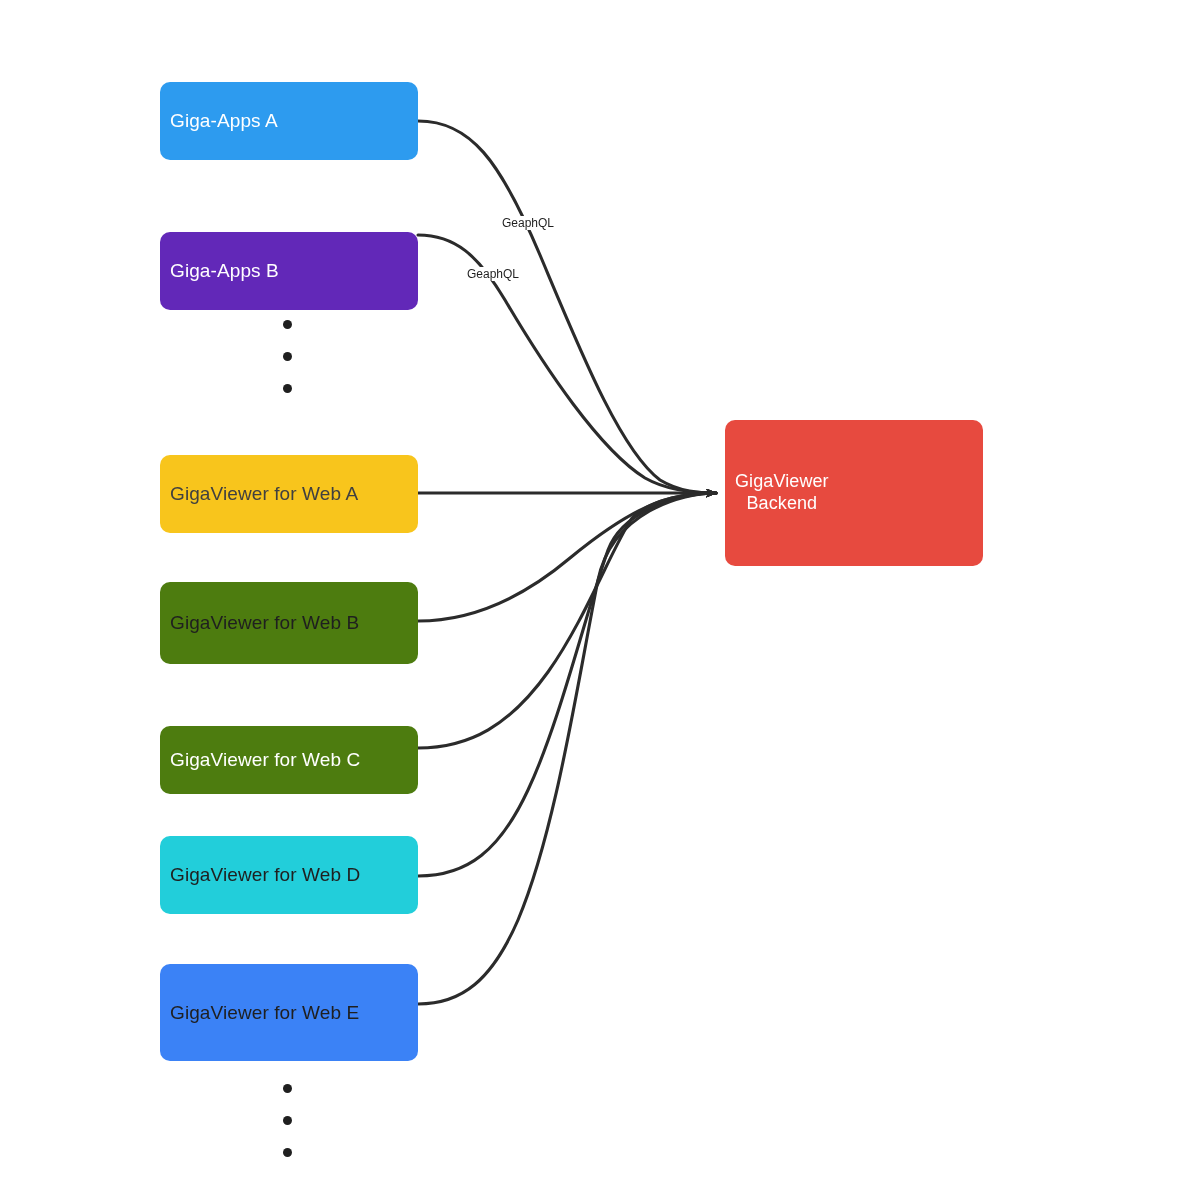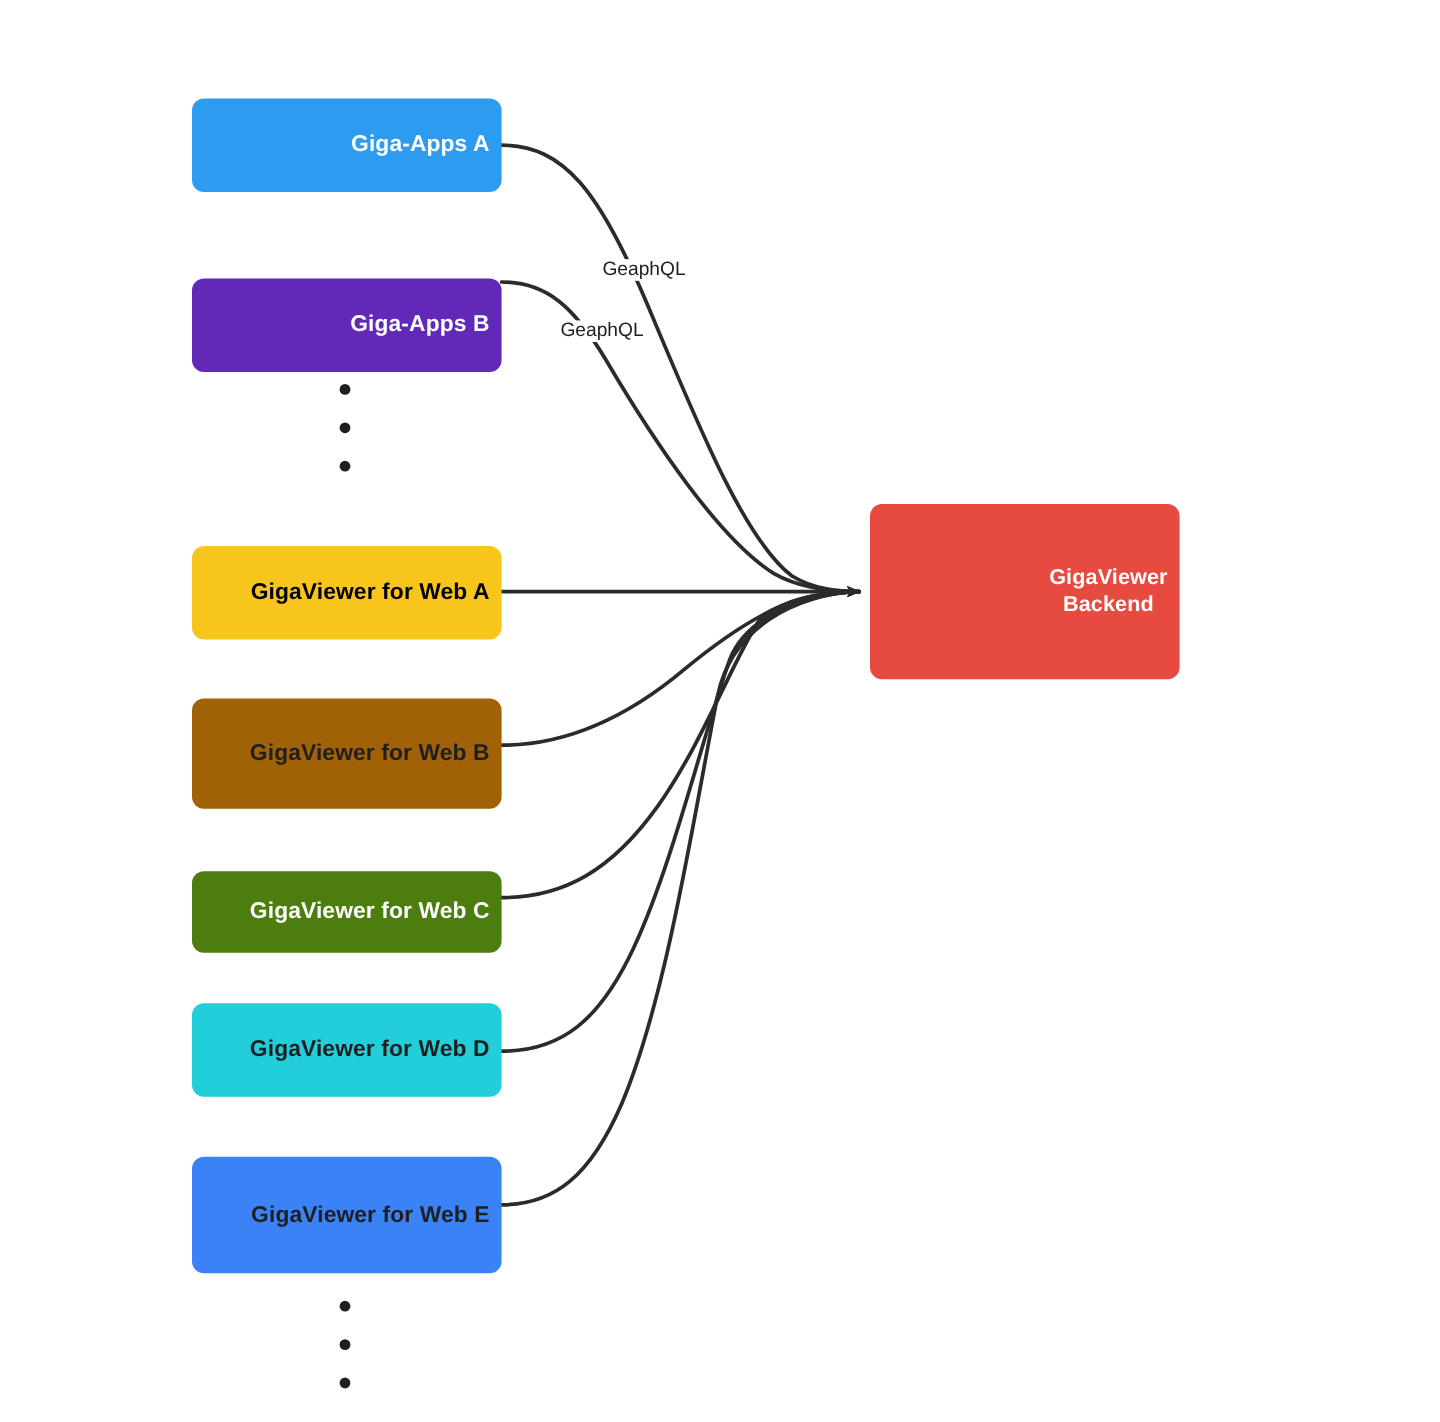--- a/index.html
+++ b/index.html
@@ -26,23 +26,23 @@
     top: 0;
     width: 1200px;
     height: 1185px;
   }
   .node {
     position: absolute;
     box-sizing: border-box;
     border-radius: 10px;
     display: flex;
     align-items: center;
-    justify-content: flex-end;
+    justify-content: flex-start;
     text-align: center;
-    font-weight: bold;
+    font-weight: normal;
     line-height: 1.22;
     letter-spacing: 0.1px;
   }
   .node-client {
     font-size: 19px;
   }
   .node-backend {
     font-size: 18px;
     white-space: pre-line;
   }
@@ -58,21 +58,21 @@
     align-items: center;
   }
   .ellipsis-dot {
     width: 9px;
     height: 9px;
     border-radius: 50%;
     background: #1f1f1f;
   }
   .edge-label {
     position: absolute;
-    font-size: 16px;
+    font-size: 12px;
     color: #1f1f1f;
     font-weight: normal;
     white-space: nowrap;
     background: #ffffff;
     padding: 0 3px;
   }
 </style>
 </head>
 <body>
 
@@ -103,25 +103,25 @@
   </svg>
 
   <div class="node node-client" style="left:160px; top:82px; width:258px; height:78px; background:#2D9BEF; color:#ffffff;">
     <span class="node-label">Giga-Apps A</span>
   </div>
 
   <div class="node node-client" style="left:160px; top:196px; width:258px; height:78px; background:#6228B8; color:#ffffff;margin-top:36px;">
     <span class="node-label">Giga-Apps B</span>
   </div>
 
-  <div class="node node-client" style="left:160px; top:455px; width:258px; height:78px; background:#F8C51C; color:#000000;">
+  <div class="node node-client" style="left:160px; top:455px; width:258px; height:78px; background:#F8C51C; color:#404040;">
     <span class="node-label">GigaViewer for Web A</span>
   </div>
 
-  <div class="node node-client" style="left:160px; top:582px; width:258px; height:92px; background:#a16207; color:#1f1f1f;">
+  <div class="node node-client" style="left:160px; top:582px; width:258px; height:82px; background:#4d7c0f; color:#1f1f1f;">
     <span class="node-label">GigaViewer for Web B</span>
   </div>
 
   <div class="node node-client" style="left:160px; top:726px; width:258px; height:68px; background:#4d7c0f; color:#ffffff;">
     <span class="node-label">GigaViewer for Web C</span>
   </div>
 
   <div class="node node-client" style="left:160px; top:836px; width:258px; height:78px; background:#22CEDA; color:#1f1f1f;">
     <span class="node-label">GigaViewer for Web D</span>
   </div>

